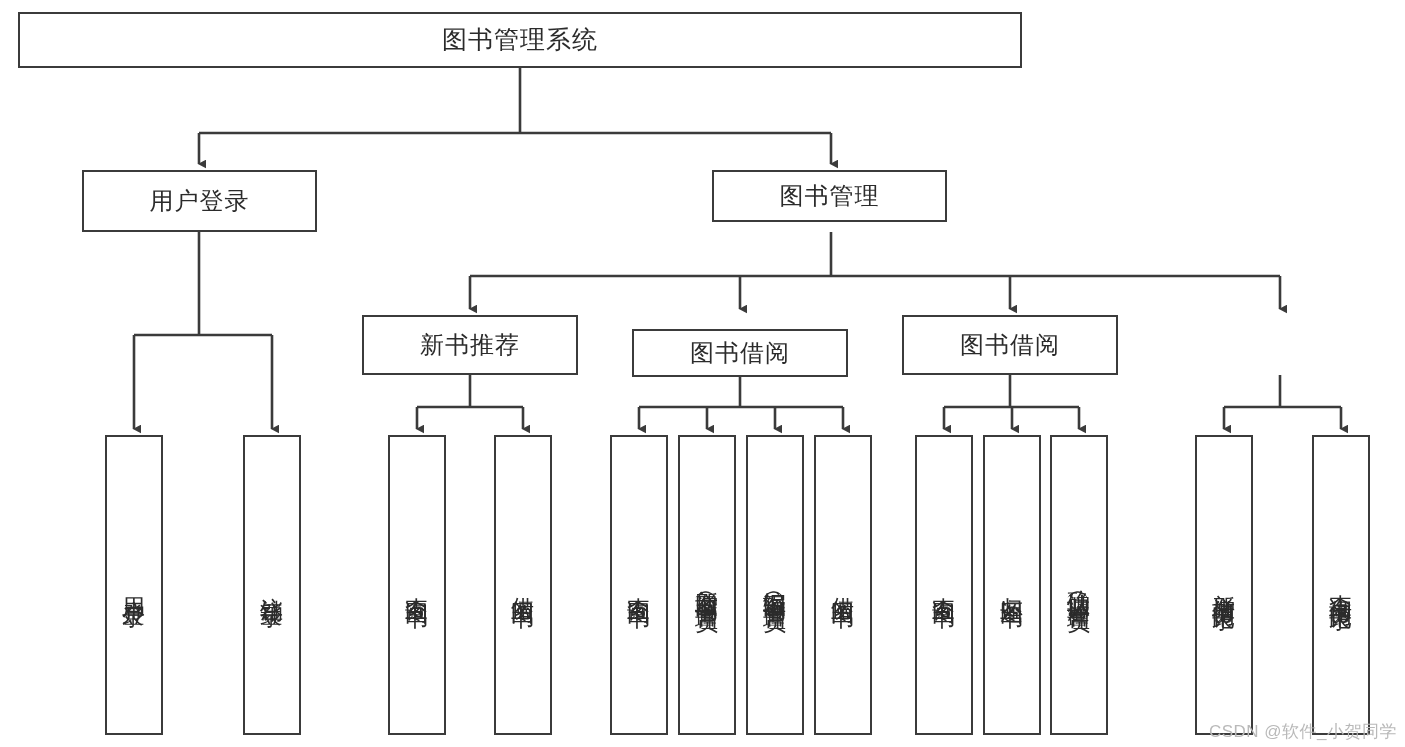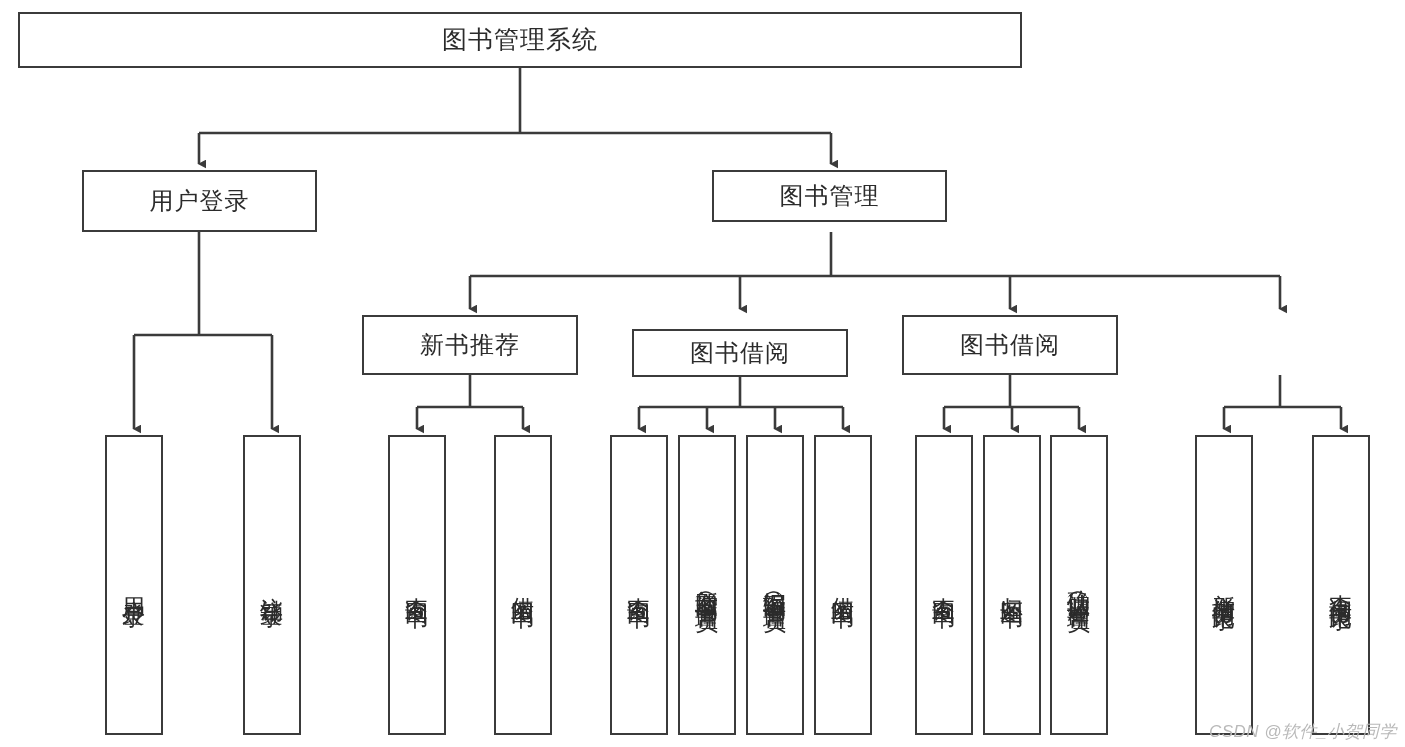--- a/index.html
+++ b/index.html
@@ -56,21 +56,20 @@
   }
   .watermark{
     position:absolute;
     right:8px;
     bottom:4px;
     font-size:17px;
     color:#b9b9b9;
     letter-spacing:0.5px;
     z-index:3;
     white-space:nowrap;
-    font-style:italic;
   }
 </style>
 </head>
 <body>
 
 <div id="diagram-root">
 
   <svg class="connectors" viewBox="0 0 1405 747" xmlns="http://www.w3.org/2000/svg">
     <defs>
       <marker id="arrow" markerWidth="9" markerHeight="9" refX="4.5" refY="7.4" orient="auto" markerUnits="userSpaceOnUse">

